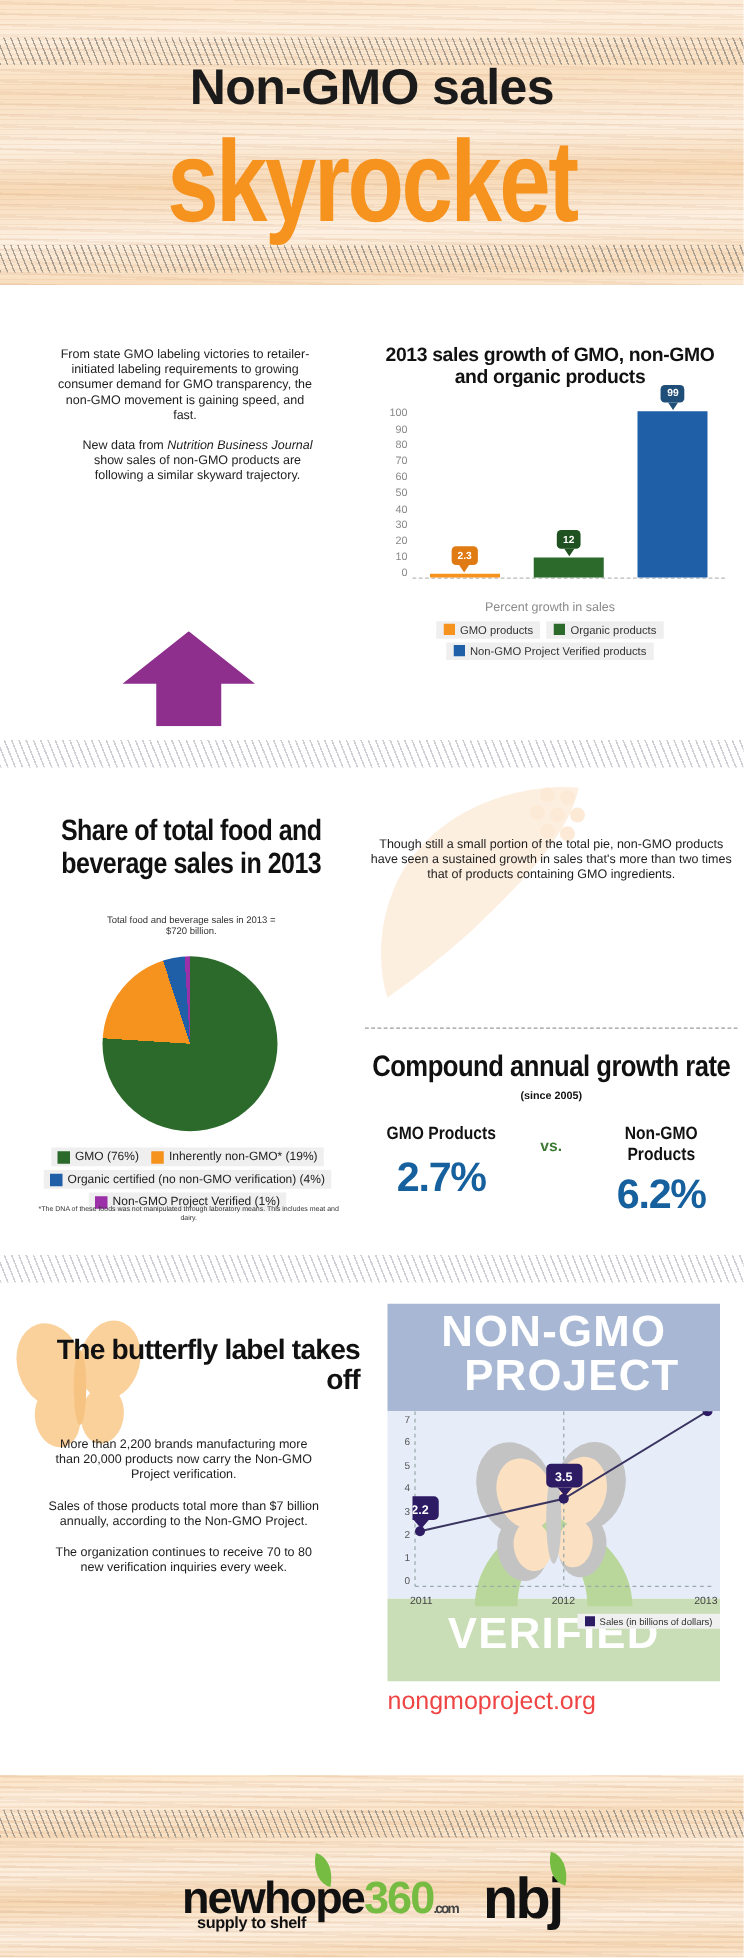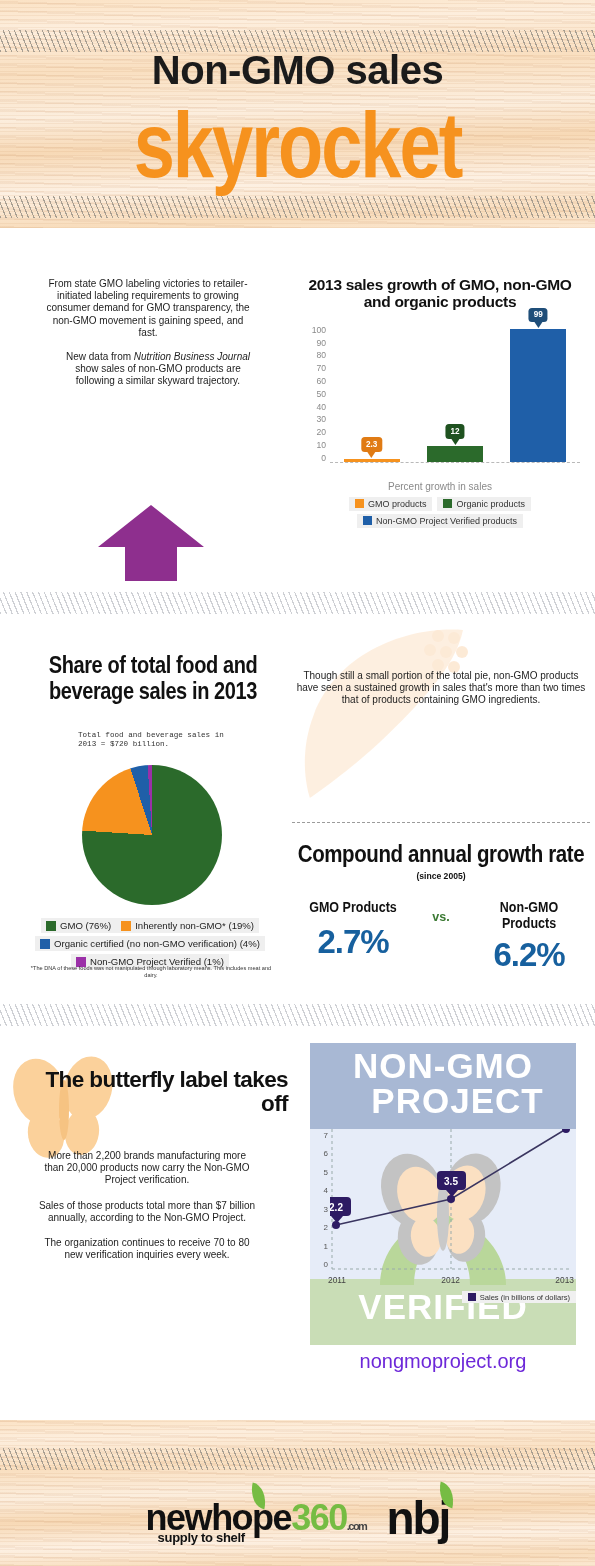--- a/index.html
+++ b/index.html
@@ -104,22 +104,22 @@
   .div-1 { top:592px; }
   .div-2 { top:1004px; }
 
   
   .pie-title {
     position:absolute; top:652px; left:18px; width:270px; text-align:center;
     font-size:20px; font-weight:bold; color:#111; line-height:1.1;
     letter-spacing:-0.4px; transform:scaleY(1.18); transform-origin:top center;
   }
   .pie-caption {
-    position:absolute; top:731px; left:78px; width:150px; 
-    font-size:7.6px; color:#333; line-height:1.25;font-family:Liberation Mono, monospace;
+    position:absolute; top:731px; left:78px; width:150px; text-align:center;
+    font-size:7.6px; color:#333; line-height:1.25;
   }
   .pie { position:absolute; top:765px; left:82px; width:140px; height:140px; border-radius:50%; }
   .pie-legend { position:absolute; top:915px; left:14px; width:272px; }
   .pl-row { display:flex; justify-content:center; gap:0; margin-top:3px; }
   .pl-item {
     display:flex; align-items:center; gap:4px; background:#efefef;
     padding:2px 5px; font-size:9.6px; color:#222;
   }
   .pl-sw { width:10px; height:10px; flex:none; }
   .pie-foot {
@@ -180,22 +180,22 @@
   .np-band-mid { position:absolute; top:86px; left:0; width:100%; height:150px; background:#e6ecf8; }
   .np-band-bot { position:absolute; top:236px; left:0; width:100%; height:66px; background:#c9ddb6; }
   .np-word {
     position:absolute; left:0; width:100%; text-align:center; color:#ffffff;
     font-weight:bold; letter-spacing:1px; line-height:1;
   }
   .np-w1 { top:5px; font-size:35px; }
   .np-w2 { top:40px; font-size:35px;padding-left:29px; }
   .np-w3 { top:246px; font-size:35px; }
   .np-url {
-    position:absolute; top:1350px; left:310px; width:266px; text-align:center;
-    font-size:20px; color:#6d28d9;
+    position:absolute; top:1350px; left:310px; width:266px; 
+    font-size:20px; color:#ef4444;
   }
   .np-butterfly { position:absolute; top:96px; left:40px; width:186px; height:150px; }
 
   .line-plot { position:absolute; top:86px; left:0; width:266px; height:172px; }
   .lc-y {
     position:absolute; left:4px; top:2px; width:14px; height:138px;
     display:flex; flex-direction:column; justify-content:space-between;
     align-items:flex-end; font-size:8px; color:#555;
   }
   .lc-area { position:absolute; left:20px; top:0; right:4px; height:146px; }

